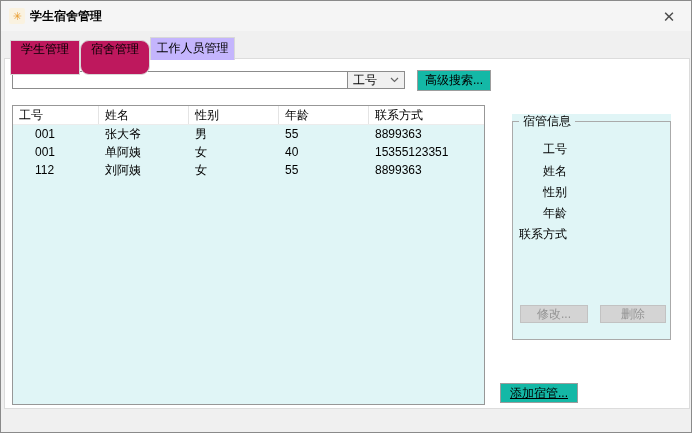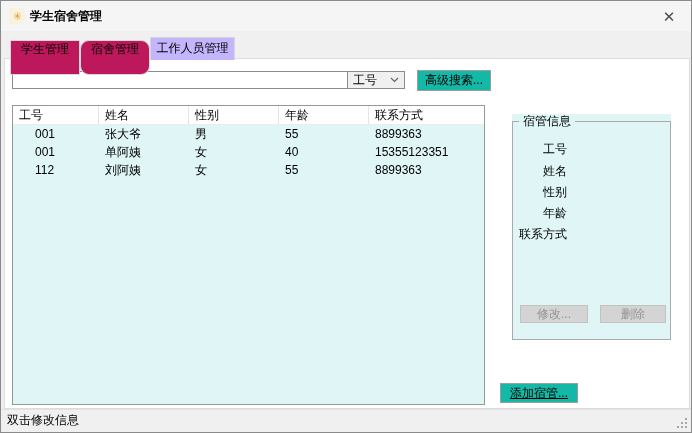--- a/index.html
+++ b/index.html
@@ -164,18 +164,14 @@
       <span class="gb-label gl-2">性别</span>
       <span class="gb-label gl-3">年龄</span>
       <span class="gb-label gl-4">联系方式</span>
       <button class="gb-btn gb-btn-modify">修改...</button>
       <button class="gb-btn gb-btn-delete">删除</button>
     </div>
 
     <button class="btn btn-add">添加宿管...</button>
   </div>
 
-  <div class="statusbar">
-    <span class="status-text">双击修改信息</span>
-    <span class="sizegrip"></span>
-  </div>
 
 </div>
 
 </body></html>

